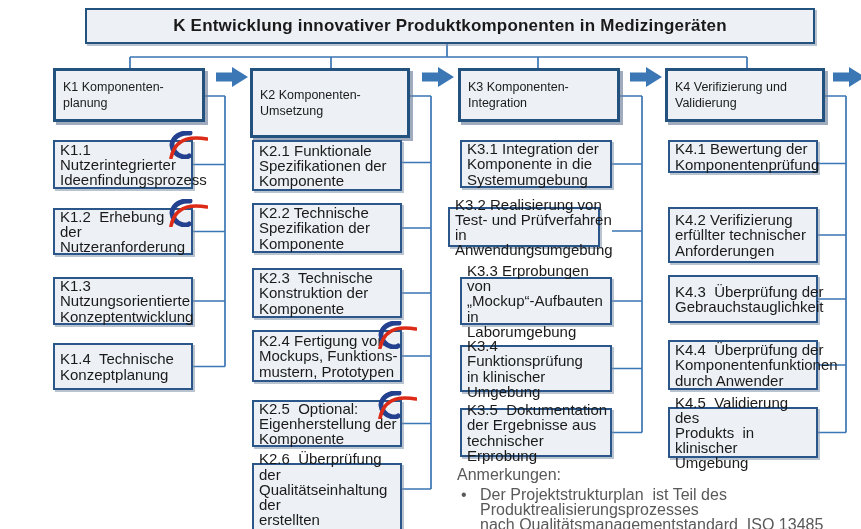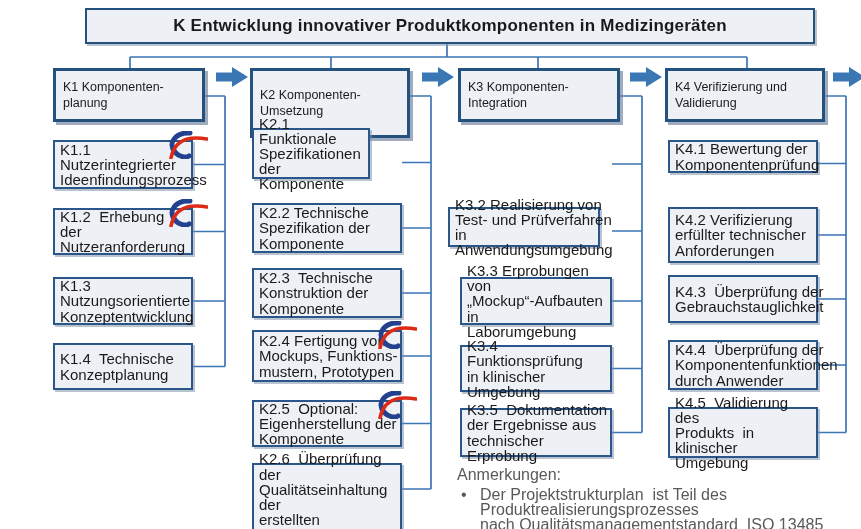--- a/index.html
+++ b/index.html
@@ -98,21 +98,21 @@
   <div class="item" style="left:33px;top:277px;width:140px;height:48px">
     <span class="t">K1.3
 Nutzungsorientierte
 Konzeptentwicklung</span>
   </div>
   <div class="item" style="left:33px;top:343px;width:140px;height:47px">
     <span class="t">K1.4  Technische
 Konzeptplanung</span>
   </div>
 
-  <div class="item" style="left:232px;top:128px;width:118px;height:51px">
+  <div class="item" style="left:232px;top:140px;width:150px;height:51px">
     <span class="t">K2.1 Funktionale
 Spezifikationen der
 Komponente</span>
   </div>
   <div class="item" style="left:232px;top:203px;width:150px;height:50px">
     <span class="t">K2.2 Technische
 Spezifikation der
 Komponente</span>
   </div>
   <div class="item" style="left:232px;top:268px;width:150px;height:50px">
@@ -137,20 +137,25 @@
     <span class="t">K2.5  Optional:
 Eigenherstellung der
 Komponente</span>
   </div>
   <div class="item" style="left:232px;top:463px;width:150px;height:68px">
     <span class="t">K2.6  Überprüfung der
 Qualitätseinhaltung der
 erstellten Komponente</span>
   </div>
 
+  <div class="item" style="left:440px;top:140px;width:152px;height:48px">
+    <span class="t">K3.1 Integration der
+Komponente in die
+Systemumgebung</span>
+  </div>
   <div class="item" style="left:428px;top:207px;width:152px;height:40px">
     <span class="t">K3.2 Realisierung von
 Test- und Prüfverfahren
 in Anwendungsumgebung</span>
   </div>
   <div class="item" style="left:440px;top:277px;width:152px;height:48px">
     <span class="t">K3.3 Erprobungen von
 „Mockup“-Aufbauten in
 Laborumgebung</span>
   </div>

